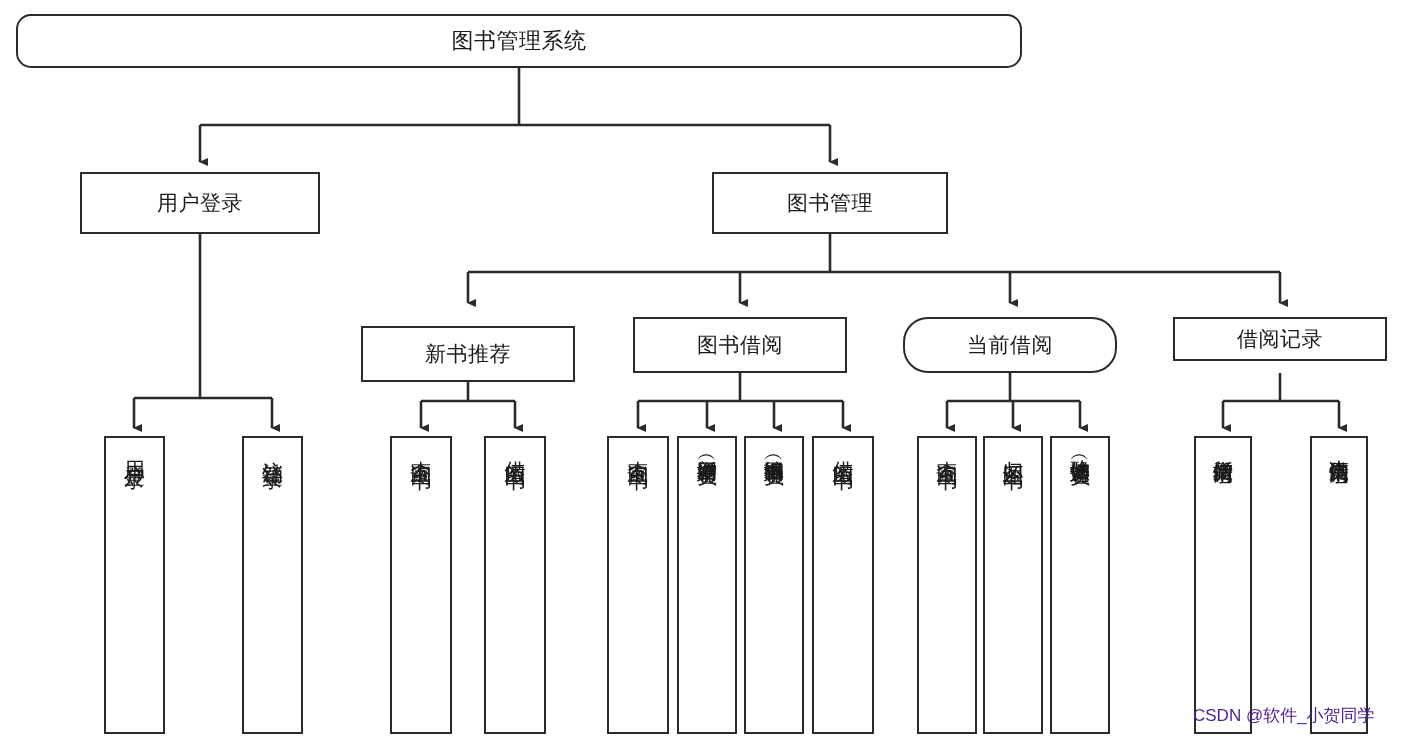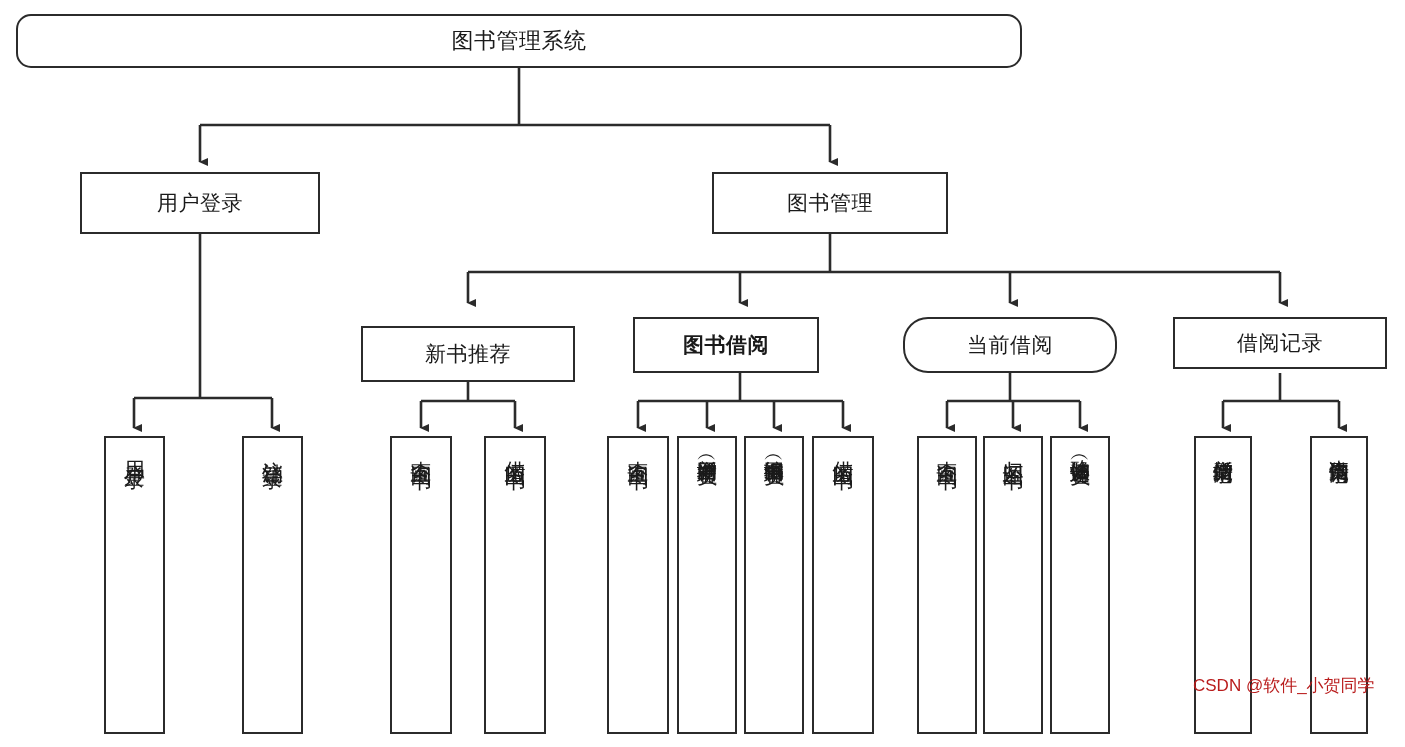--- a/index.html
+++ b/index.html
@@ -61,23 +61,23 @@
     line-height: 1.05;
     white-space: nowrap;
   }
   .v-node.tall-text .label {
     font-size: 20px;
     letter-spacing: 1px;
   }
   .watermark {
     position: absolute;
     left: 1193px;
-    top: 674px;
+    top: 704px;
     font-size: 17px;
-    color: #b91c1c;
+    color: #4c1d95;
     white-space: nowrap;
     z-index: 5;
     font-family: "Liberation Sans", "DejaVu Sans", sans-serif;
   }
 </style>
 </head>
 <body>
 
 <div id="canvas">
 
@@ -140,29 +140,29 @@
   </div>
 
   <div class="node h-node" style="left:712px; top:172px; width:236px; height:62px;">
     <span class="label">图书管理</span>
   </div>
 
   <div class="node h-node" style="left:361px; top:317px; width:214px; height:56px;margin-top:9px;">
     <span class="label">新书推荐</span>
   </div>
 
-  <div class="node h-node" style="left:633px; top:317px; width:186px; height:56px;font-weight:bold;">
+  <div class="node h-node" style="left:633px; top:317px; width:214px; height:56px;">
     <span class="label">图书借阅</span>
   </div>
 
   <div class="node h-node" style="left:903px; top:317px; width:214px; height:56px;border-radius:25px;">
     <span class="label">当前借阅</span>
   </div>
 
-  <div class="node h-node" style="left:1173px; top:317px; width:214px; height:52px;">
+  <div class="node h-node" style="left:1173px; top:317px; width:214px; height:44px;">
     <span class="label">借阅记录</span>
   </div>
 
   <div class="node v-node" style="left:104px; top:436px; width:61px; height:298px;">
     <span class="label">用户登录</span>
   </div>
 
   <div class="node v-node" style="left:242px; top:436px; width:61px; height:298px;">
     <span class="label">注销登录</span>
   </div>

